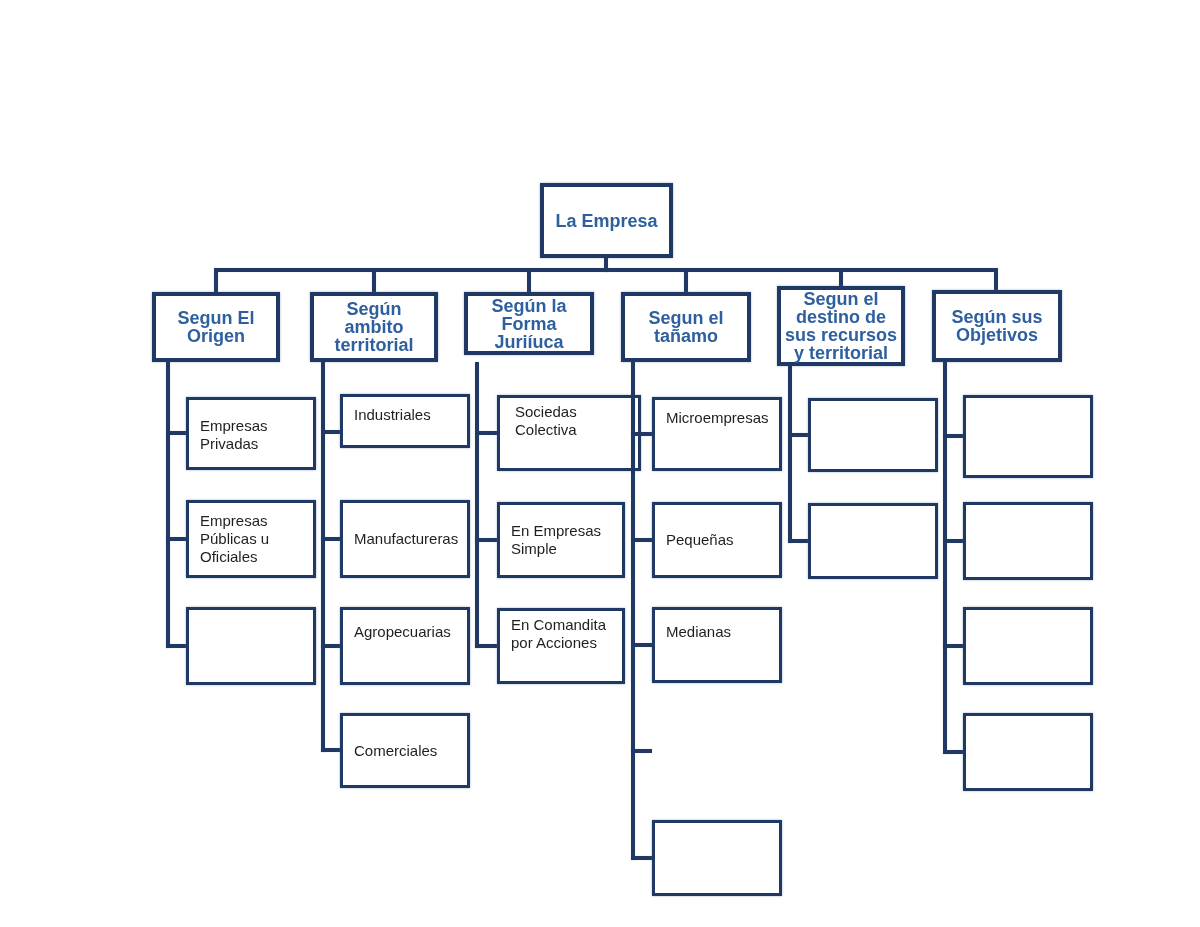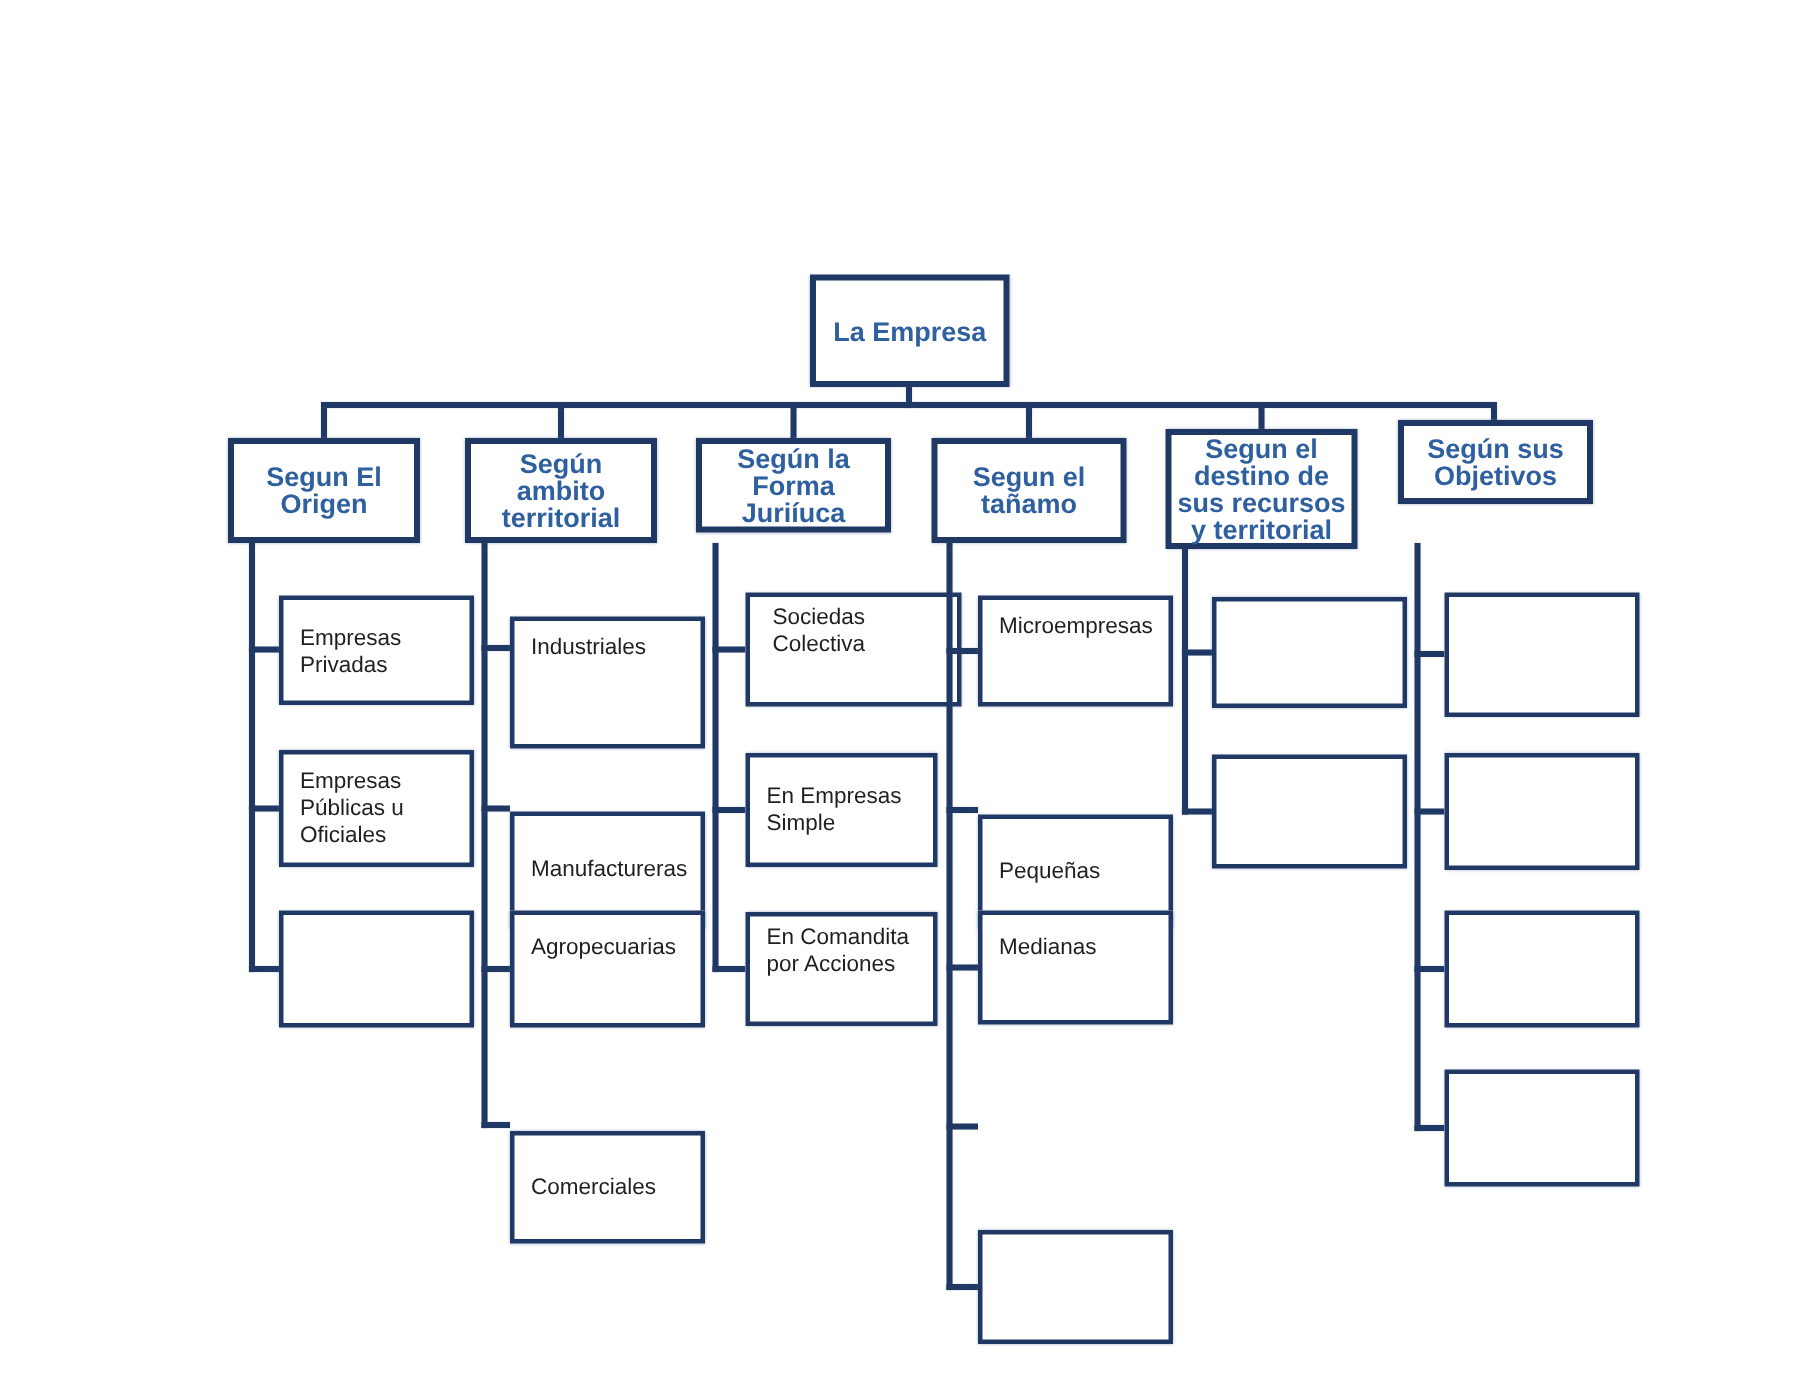--- a/index.html
+++ b/index.html
@@ -16,21 +16,21 @@
     text-align:center;font-weight:bold;color:#2e5f9e;font-size:18px;line-height:18px;padding:2px;
   }
   .child{
     font-size:15px;line-height:18px;color:#1f1f1f;
     padding-left:11px;padding-right:4px;box-sizing:border-box;
   }
   .al-top-s{padding-top:5px;}
   .al-top{padding-top:9px;}
   .al-top-m{padding-top:13px;}
   .al-top-l{padding-top:17px;}
-  .al-mid{display:flex;align-items:center;margin-top:41px;}
+  .al-mid{display:flex;align-items:center;}
   .line{position:absolute;background:#1f3864;box-shadow:0 0 1px rgba(90,115,155,.55);}
 </style>
 </head>
 <body>
 
 <div id="canvas">
 
   <div class="box hdr" style="left:540px;top:183px;width:133px;height:75px;">La Empresa</div>
 
   <div class="line" style="left:604px;top:258px;width:4px;height:14px;"></div>
@@ -40,38 +40,38 @@
   <div class="line" style="left:527px;top:272px;width:4px;height:20px;"></div>
   <div class="line" style="left:684px;top:272px;width:4px;height:20px;"></div>
   <div class="line" style="left:839px;top:272px;width:4px;height:14px;"></div>
   <div class="line" style="left:994px;top:272px;width:4px;height:18px;"></div>
 
   <div class="box hdr" style="left:152px;top:292px;width:128px;height:70px;">Segun El Origen</div>
   <div class="box hdr" style="left:310px;top:292px;width:128px;height:70px;">Según ambito territorial</div>
   <div class="box hdr" style="left:464px;top:292px;width:130px;height:63px;">Según la Forma Juriíuca</div>
   <div class="box hdr" style="left:621px;top:292px;width:130px;height:70px;">Segun el tañamo</div>
   <div class="box hdr" style="left:777px;top:286px;width:128px;height:80px;">Segun el destino de sus recursos y territorial</div>
-  <div class="box hdr" style="left:932px;top:280px;width:130px;height:56px;">Según sus Objetivos</div>
+  <div class="box hdr" style="left:932px;top:290px;width:130px;height:72px;">Según sus Objetivos</div>
 
   <div class="line" style="left:166px;top:362px;width:4px;height:286px;"></div>
   <div class="line" style="left:166px;top:431px;width:20px;height:4px;"></div>
   <div class="line" style="left:166px;top:537px;width:20px;height:4px;"></div>
   <div class="line" style="left:166px;top:644px;width:20px;height:4px;"></div>
 
   <div class="box child al-top-l" style="left:186px;top:397px;width:130px;height:73px;">Empresas Privadas</div>
   <div class="box child al-top" style="left:186px;top:500px;width:130px;height:78px;">Empresas Públicas u Oficiales</div>
   <div class="box child" style="left:186px;top:607px;width:130px;height:78px;"></div>
 
   <div class="line" style="left:321px;top:362px;width:4px;height:390px;"></div>
   <div class="line" style="left:321px;top:430px;width:19px;height:4px;"></div>
   <div class="line" style="left:321px;top:537px;width:19px;height:4px;"></div>
   <div class="line" style="left:321px;top:644px;width:19px;height:4px;"></div>
   <div class="line" style="left:321px;top:748px;width:19px;height:4px;"></div>
 
-  <div class="box child al-top" style="left:340px;top:394px;width:130px;height:88px;margin-top:17px;">Industriales</div>
+  <div class="box child al-top" style="left:340px;top:394px;width:130px;height:54px;">Industriales</div>
   <div class="box child al-mid" style="left:340px;top:500px;width:130px;height:78px;">Manufactureras</div>
   <div class="box child al-top-m" style="left:340px;top:607px;width:130px;height:78px;">Agropecuarias</div>
   <div class="box child al-mid" style="left:340px;top:713px;width:130px;height:75px;">Comerciales</div>
 
   <div class="line" style="left:475px;top:362px;width:4px;height:286px;"></div>
   <div class="line" style="left:475px;top:431px;width:22px;height:4px;"></div>
   <div class="line" style="left:475px;top:538px;width:22px;height:4px;"></div>
   <div class="line" style="left:475px;top:644px;width:22px;height:4px;"></div>
 
   <div class="box child al-top-s" style="left:497px;top:395px;width:144px;height:76px;padding-left:15px;">Sociedas Colectiva</div>

